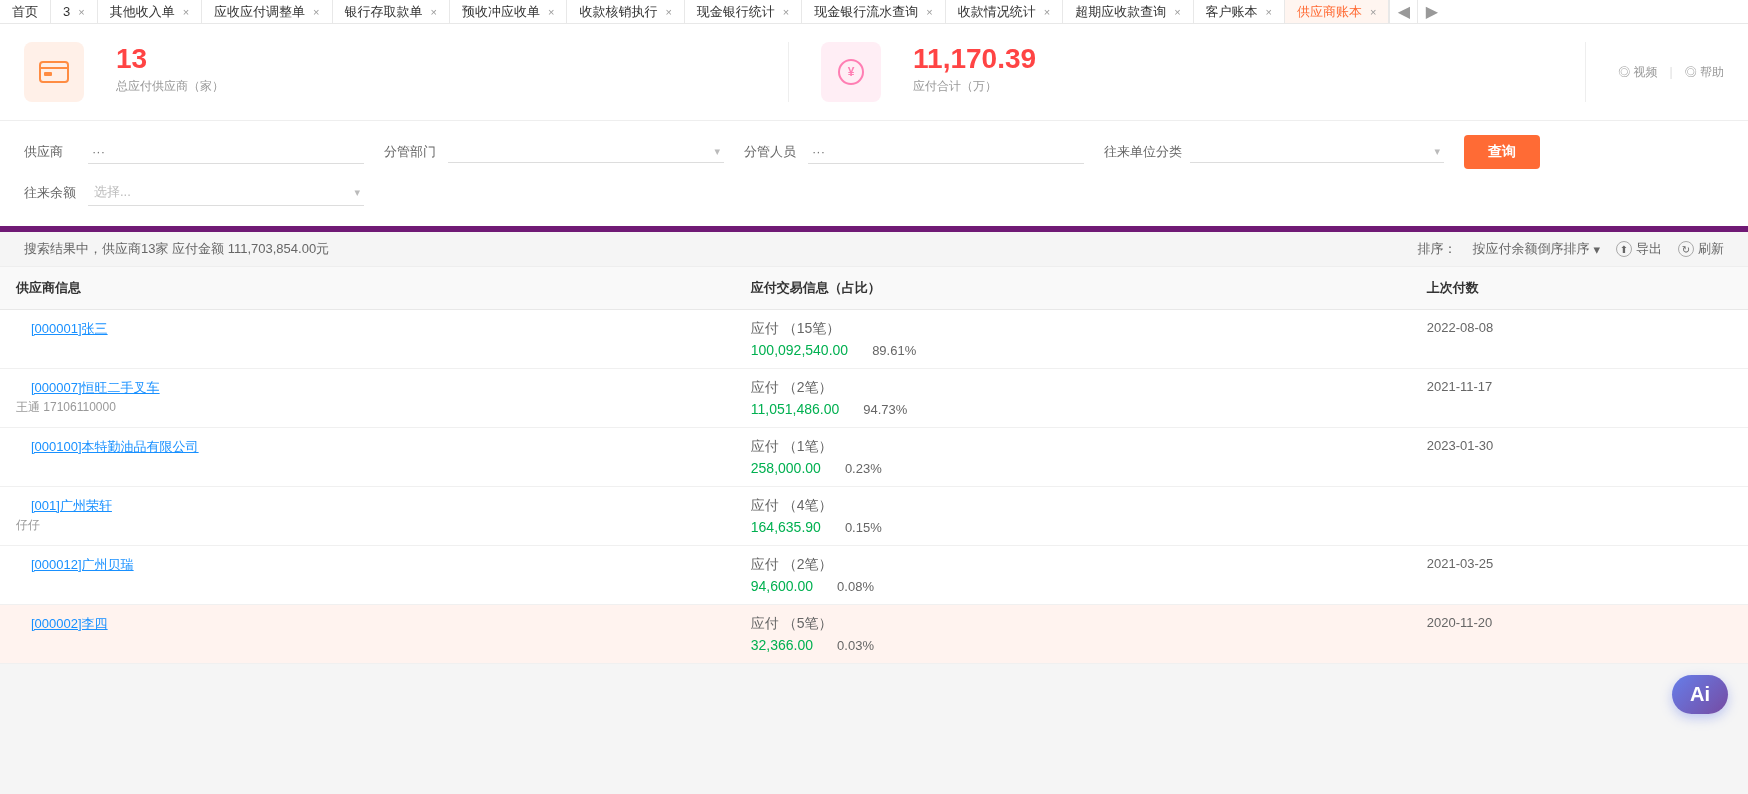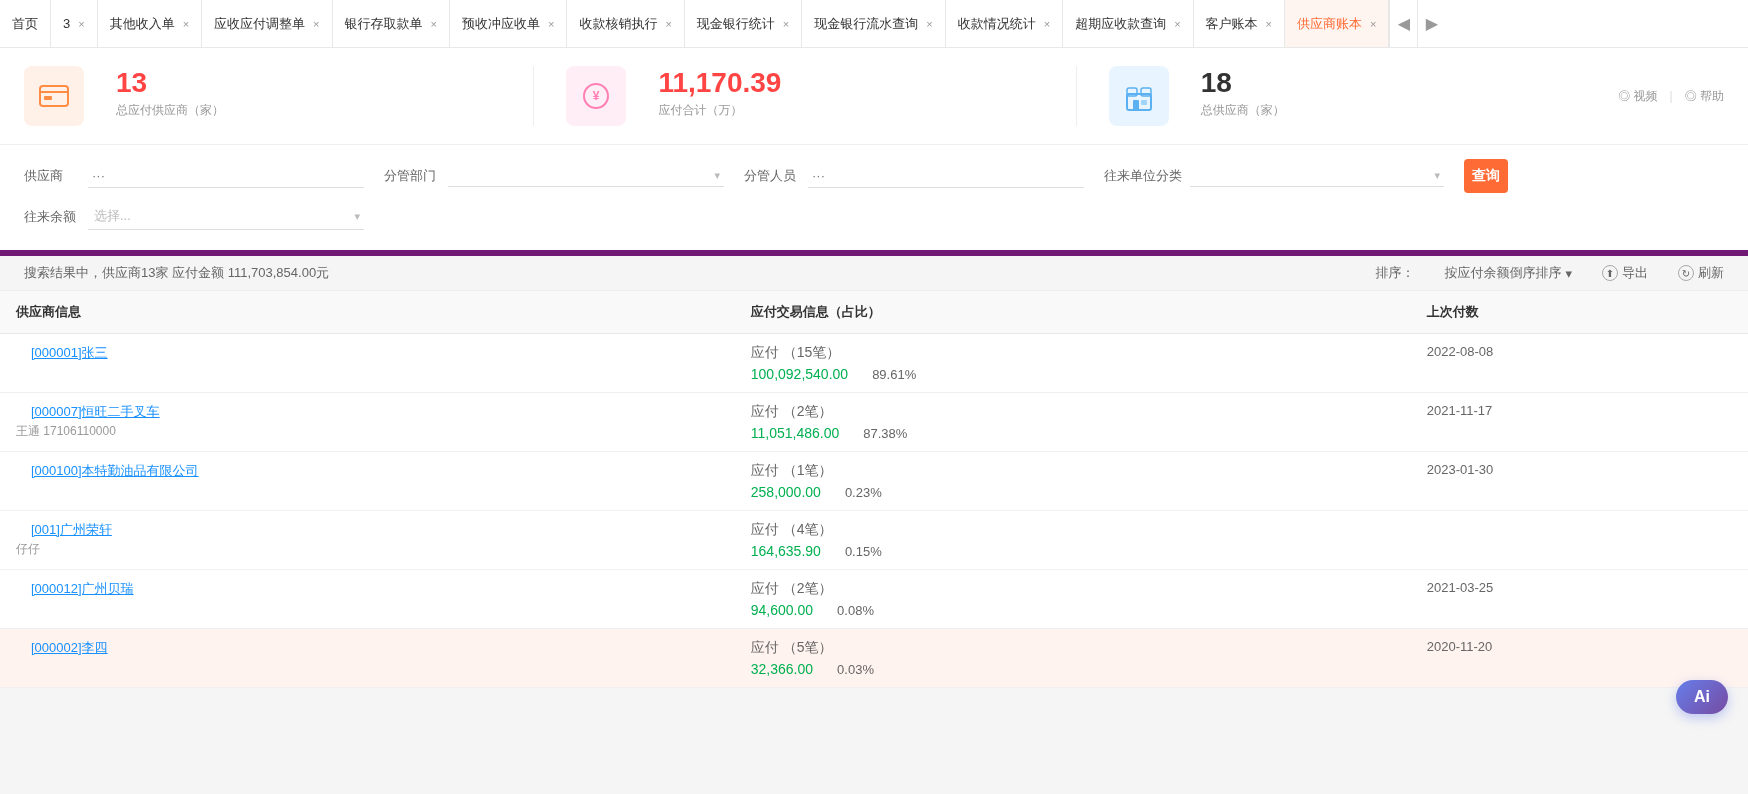--- a/index.html
+++ b/index.html
@@ -4,21 +4,21 @@
   <style>
     * { margin: 0; padding: 0; box-sizing: border-box; }
     body { font-family: 'Microsoft YaHei', Arial, sans-serif; font-size: 13px; background: #f5f5f5; color: #333; width: 1748px; overflow-x: hidden; }
 
     
     .top-nav {
       background: #fff;
       border-bottom: 1px solid #e8e8e8;
       display: flex;
       align-items: center;
-      height: 48px;
+      height: 24px;
       padding: 0 0;
       overflow: hidden;
     }
     .nav-item {
       display: flex;
       align-items: center;
       padding: 0 12px;
       height: 100%;
       border-right: 1px solid #e8e8e8;
       white-space: nowrap;
@@ -133,21 +133,21 @@
       padding: 4px 6px;
       font-size: 13px;
       color: #333;
       outline: none;
       background: transparent;
     }
     .filter-btn-query {
       background: #ff6b35;
       color: #fff;
       border: none;
-      padding: 8px 8px;
+      padding: 8px 24px;
       border-radius: 4px;
       cursor: pointer;
       font-size: 14px;
       font-weight: bold;
     }
     .collapse-btn {
       display: flex;
       align-items: center;
       justify-content: center;
       gap: 4px;
@@ -170,21 +170,21 @@
       align-items: center;
       justify-content: space-between;
       font-size: 13px;
       color: #666;
       border-bottom: 1px solid #eee;
     }
     .results-bar-left {}
     .results-bar-right {
       display: flex;
       align-items: center;
-      gap: 30px;
+      gap: 16px;
     }
     .sort-label { color: #666; }
     .sort-select {
       color: #666;
       cursor: pointer;
       display: flex;
       align-items: center;
       gap: 4px;
     }
     .action-btn {
@@ -288,21 +288,21 @@
     .chevron-down { color: #bbb; font-size: 11px; }
 
     .ai-button {
       position: fixed;
       right: 20px;
       bottom: 80px;
       background: linear-gradient(135deg, #667eea 0%, #764ba2 100%);
       color: #fff;
       border-radius: 24px;
       padding: 8px 18px;
-      font-size: 16px;
+      font-size: 20px;
       font-weight: bold;
       cursor: pointer;
       box-shadow: 0 4px 12px rgba(102,126,234,0.4);
       display: flex;
       align-items: center;
       gap: 6px;
       z-index: 100;
     }
   </style>
 </head>
@@ -388,36 +388,20 @@
         <circle cx="20" cy="20" r="12" stroke="#ff7eb3" stroke-width="2" fill="none"></circle>
         <text x="20" y="24" text-anchor="middle" font-size="12" fill="#ff7eb3" font-weight="bold">¥</text>
       </svg>
     </div>
     <div class="summary-info">
       <div class="summary-value">11,170.39</div>
       <div class="summary-label">应付合计（万）</div>
     </div>
   </div>
 
-  <div class="summary-card" style="border-right:none; margin-right:0;">
-    <div class="summary-icon blue">
-      <svg width="40" height="40" viewBox="0 0 40 40" fill="none">
-        <rect width="40" height="40" rx="8" fill="#e8f4ff"></rect>
-        <rect x="8" y="18" width="24" height="16" rx="2" stroke="#5ab0f0" stroke-width="2" fill="none"></rect>
-        <rect x="14" y="24" width="6" height="10" rx="1" fill="#5ab0f0"></rect>
-        <rect x="8" y="12" width="10" height="8" rx="2" stroke="#5ab0f0" stroke-width="1.5" fill="none"></rect>
-        <rect x="22" y="12" width="10" height="8" rx="2" stroke="#5ab0f0" stroke-width="1.5" fill="none"></rect>
-        <rect x="22" y="24" width="6" height="5" rx="1" fill="#a0d4f8"></rect>
-      </svg>
-    </div>
-    <div class="summary-info">
-      <div class="summary-value" style="color:#333;">18</div>
-      <div class="summary-label">总供应商（家）</div>
-    </div>
-  </div>
 
   <div class="help-links" style="margin-left: auto;">
     <span>◎ 视频</span>
     <span class="divider-v">|</span>
     <span>◎ 帮助</span>
   </div>
 </div>
 
 <div class="filter-area">
   <div class="filter-row">
@@ -516,21 +500,21 @@
         </tr>
         <tr>
           <td>
     <a class="supplier-link">[000007]恒旺二手叉车</a>
     <div class="supplier-sub">王通  17106110000</div>
   </td>
           <td>
     <div class="tx-count">应付 （2笔）</div>
     <div class="tx-row">
       <a class="tx-amount">11,051,486.00</a>
-      <span class="tx-percent">87.38%</span>
+      <span class="tx-percent">94.73%</span>
     </div>
   </td>
           <td><span class="date-text">2021-11-17</span></td>
         </tr>
         <tr>
           <td>
     <a class="supplier-link">[000100]本特勤油品有限公司</a>
     
   </td>
           <td>

